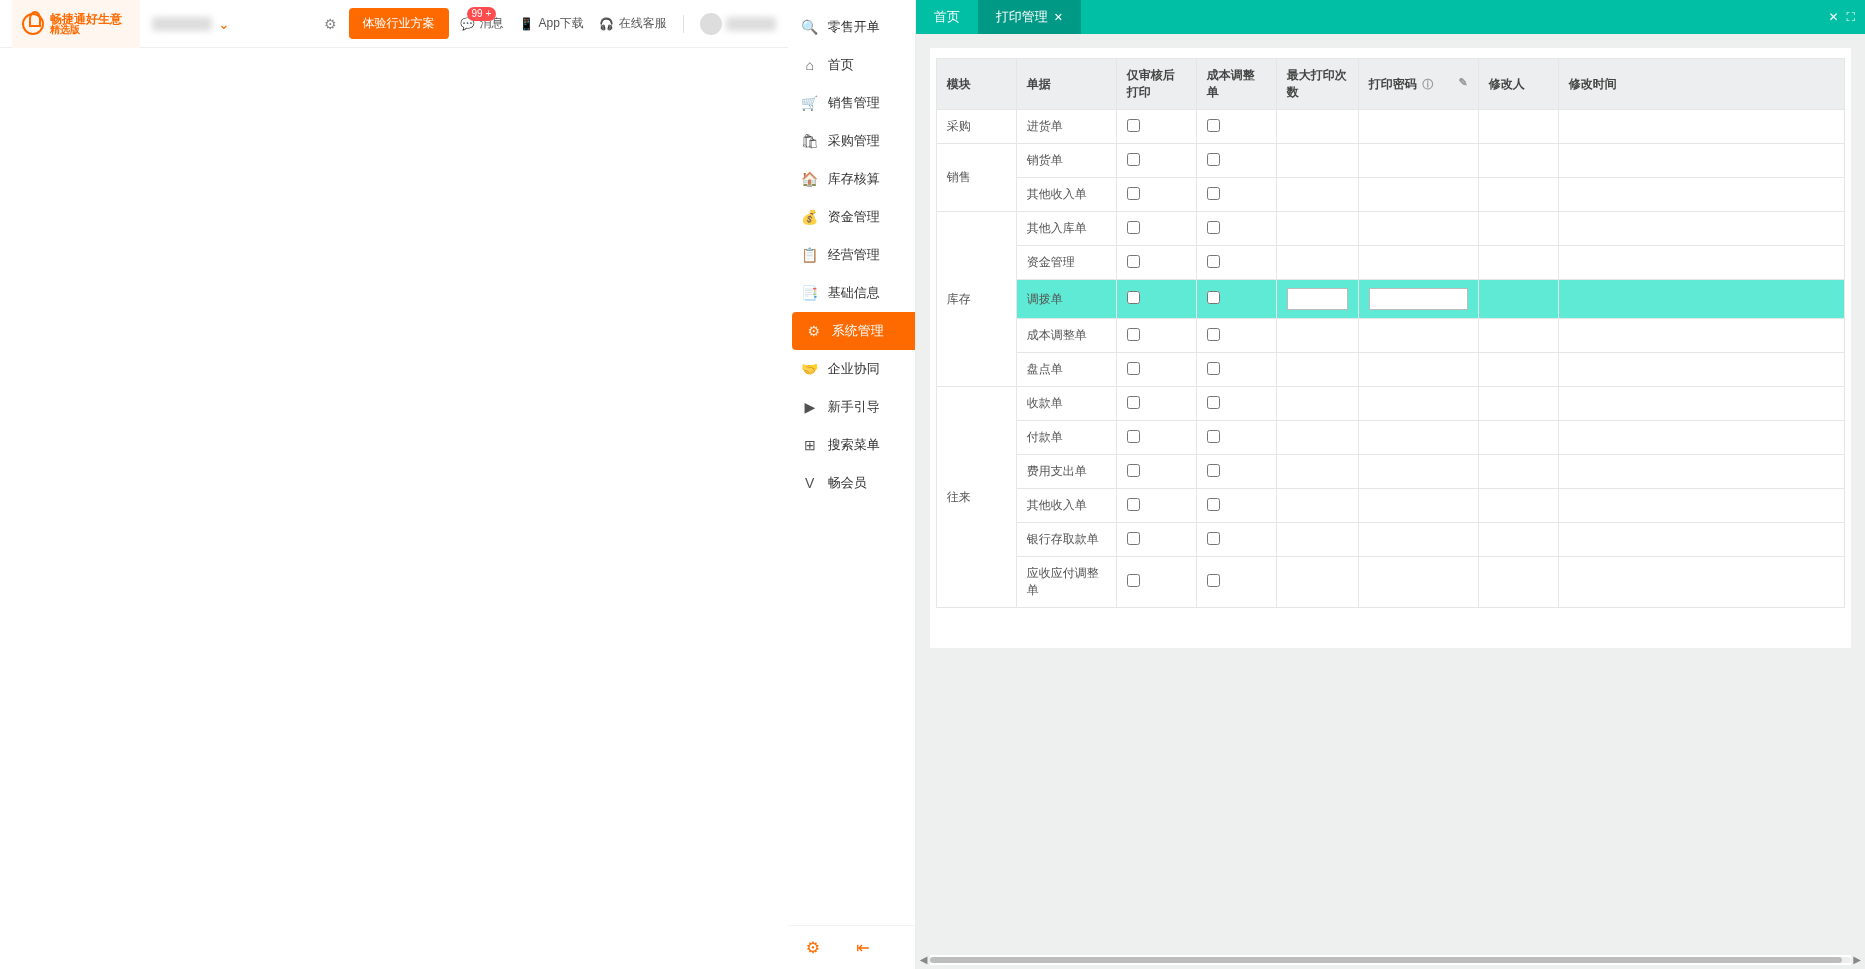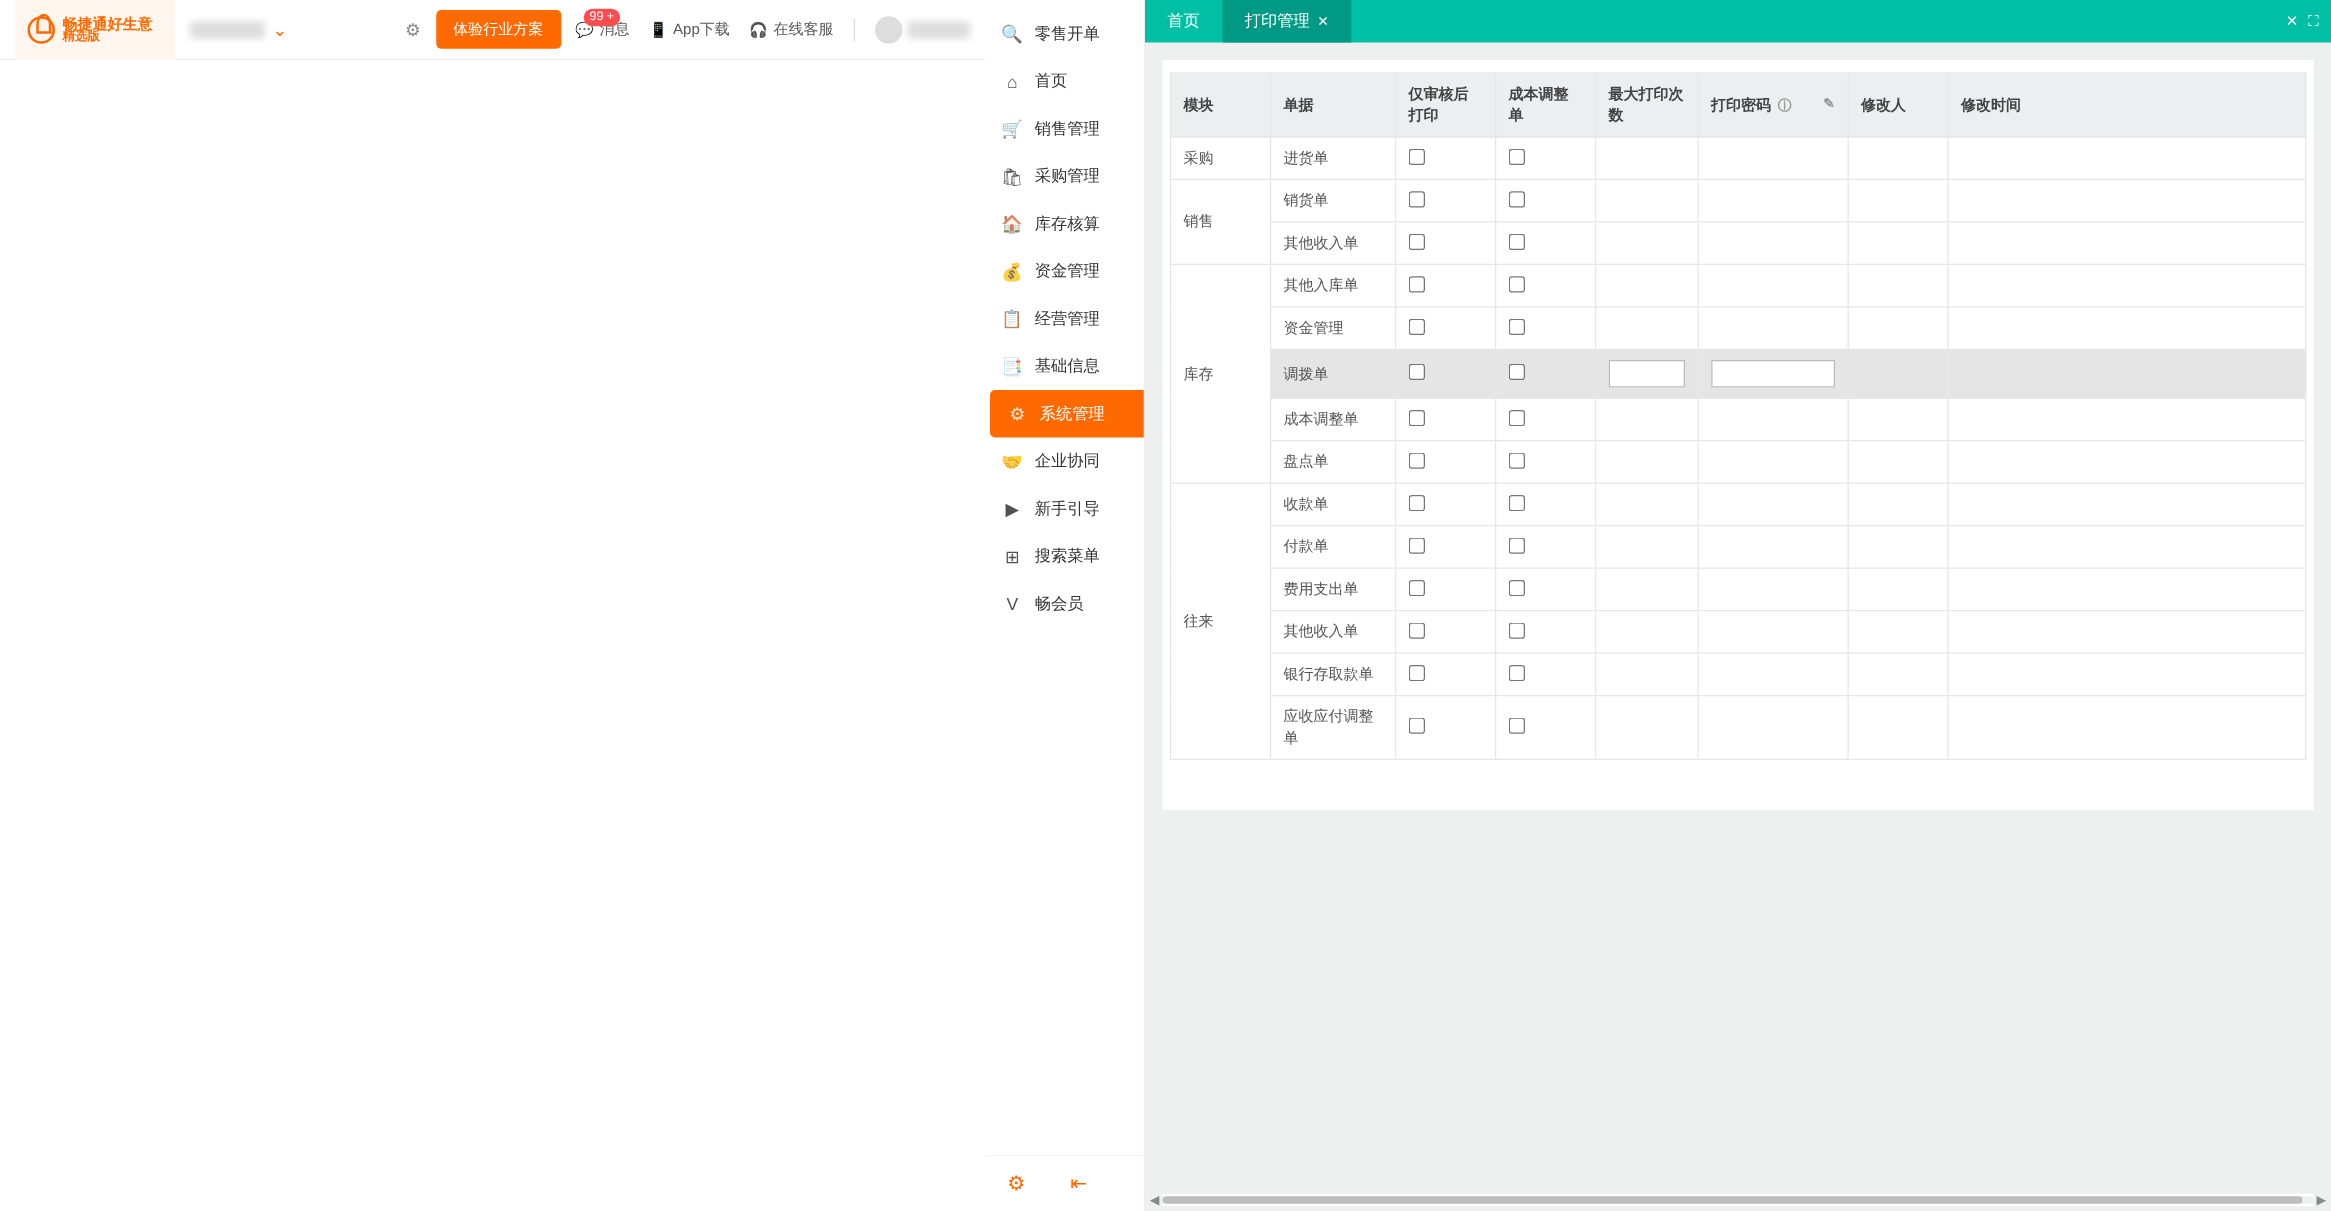--- a/index.html
+++ b/index.html
@@ -32,21 +32,21 @@
   .tabs { background: #00bfa5; height: 34px; display: flex; align-items: stretch; color: #fff; }
   .tab { padding: 0 18px; display: flex; align-items: center; gap: 6px; cursor: pointer; font-size: 13px; }
   .tab.active { background: #009985; }
   .tab-actions { margin-left: auto; display: flex; align-items: center; gap: 8px; padding: 0 10px; }
   .content { flex: 1; padding: 14px; overflow: auto; }
   .panel { background: #fff; min-height: 600px; padding: 10px 6px; }
   table.grid { width: 100%; border-collapse: collapse; table-layout: fixed; }
   table.grid th, table.grid td { border: 1px solid #e6e6e6; padding: 8px 10px; text-align: left; font-size: 12px; vertical-align: middle; height: 32px; }
   table.grid th { background: #edeeef; font-weight: 600; color: #444; }
   table.grid td { color: #555; }
-  table.grid tr.highlight td { background: #e5e5e5; }
+  table.grid tr.highlight td { background: #5eead4; }
   table.grid td input.cell-input { width: 100%; height: 22px; border: 1px solid #bbb; background: #fff; padding: 0 4px; }
   .col-module { width: 80px; }
   .col-doc { width: 100px; }
   .col-chk1 { width: 80px; }
   .col-chk2 { width: 80px; }
   .col-max { width: 82px; }
   .col-pwd { width: 120px; }
   .col-modby { width: 80px; }
   .col-modtime { }
   .chk { width: 13px; height: 13px; }

